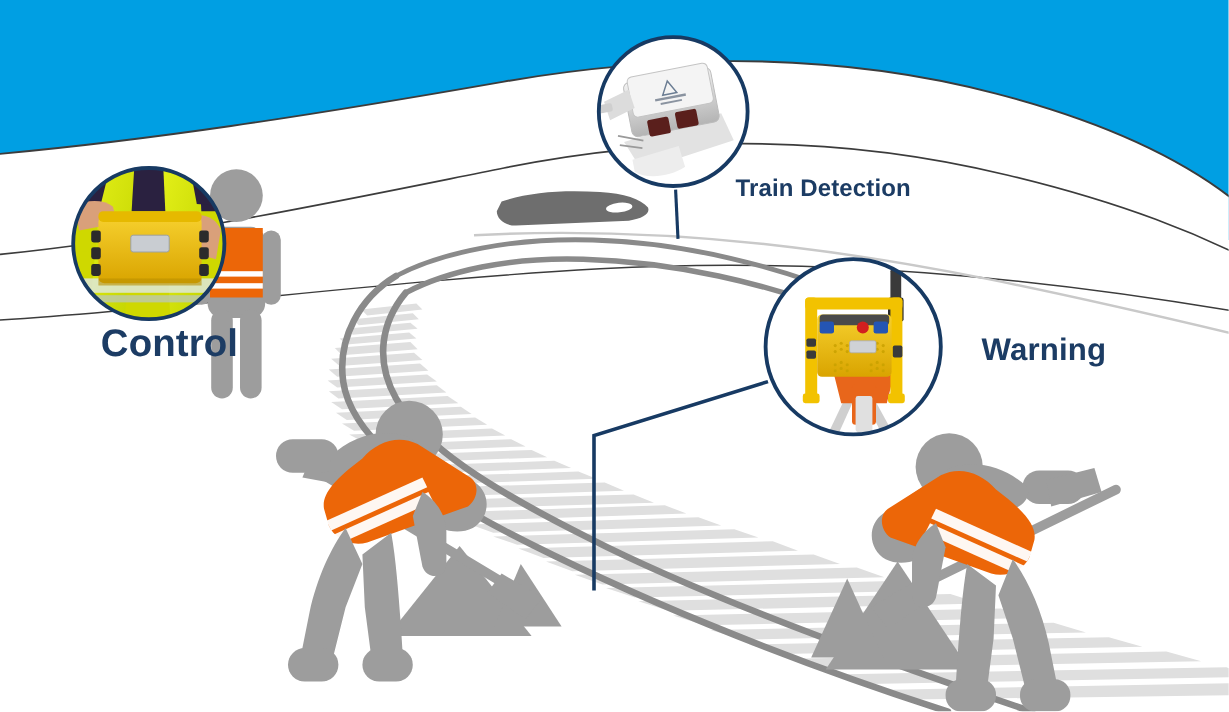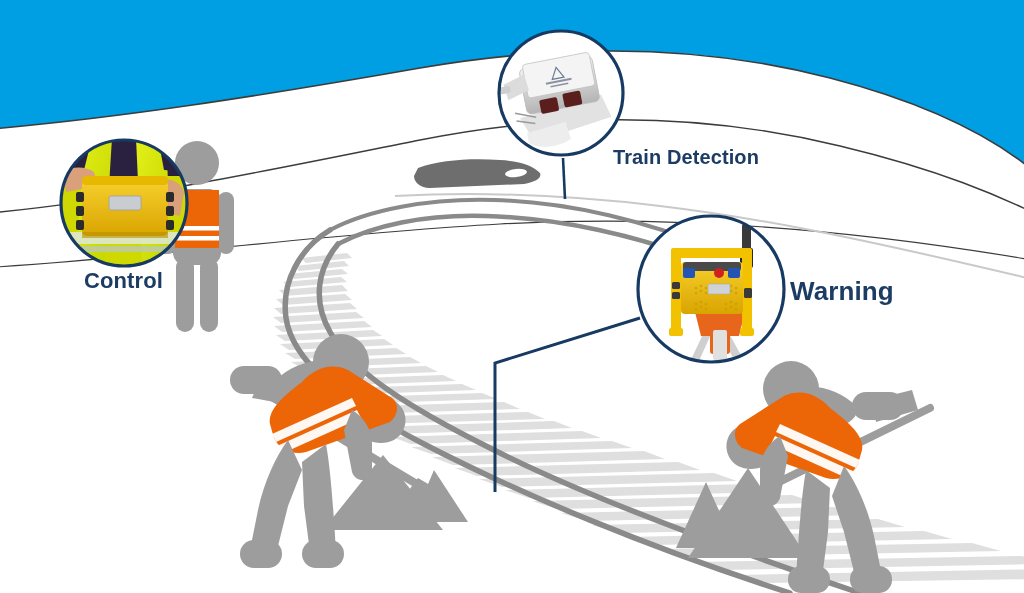--- a/index.html
+++ b/index.html
@@ -24,23 +24,23 @@
     width: 1024px;
     height: 593px;
   }
   .label {
     position: absolute;
     color: #1c3c64;
     font-weight: bold;
     white-space: nowrap;
     letter-spacing: 0.1px;
   }
-  #label-control   { left: 84px;  top: 268px; font-size: 22px; }
+  #label-control   { left: 84px;  top: 268px; font-size: 32px; }
   #label-train     { left: 613px; top: 146px; font-size: 20px; }
-  #label-warning   { left: 790px; top: 276px; font-size: 26px; }
+  #label-warning   { left: 818px; top: 276px; font-size: 26px; }
 </style>
 </head>
 <body>
 
 <div id="scene">
 
   <svg class="layer" viewBox="0 0 1024 593">
     <defs>
       <clipPath id="clipControl">
         <circle cx="124" cy="203" r="63"></circle>

